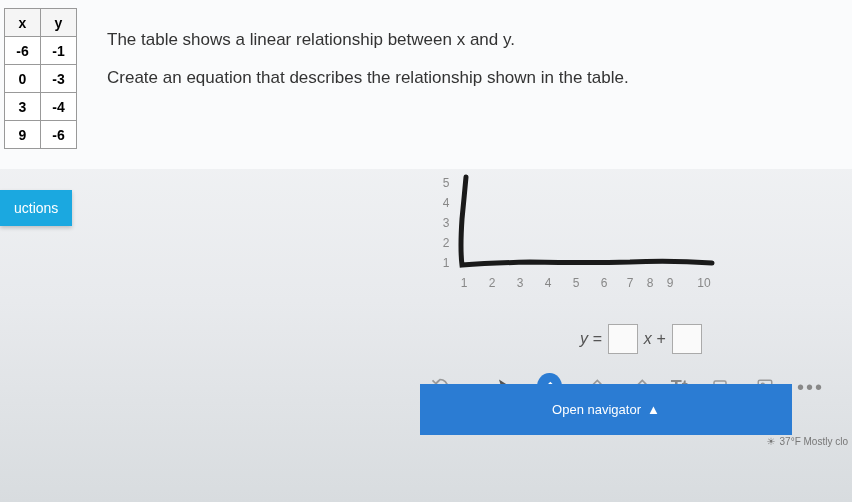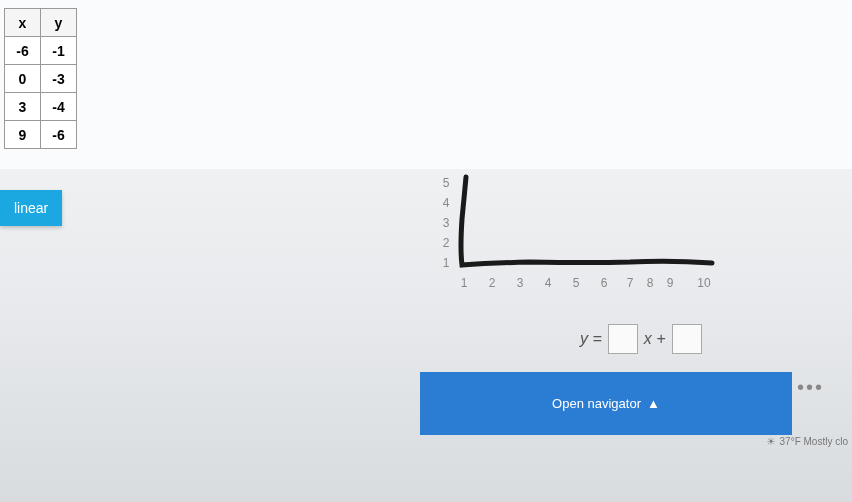--- a/index.html
+++ b/index.html
@@ -121,21 +121,21 @@
       border-radius: 50%;
       color: white;
     }
     .footer-bar {
       position: absolute;
       bottom: 14px;
       left: 0;
       right: 0;
       background: #2b7cd3;
       color: white;
-      padding: 24px 12px;
+      padding: 18px 12px;
       display: flex;
       justify-content: center;
       align-items: center;
       font-size: 13px;
       gap: 6px;
       margin-left: 420px;
       margin-right: 60px;
     }
     .weather {
       position: absolute;
@@ -183,24 +183,26 @@
         <td>-4</td>
       </tr>
       <tr>
         <td>9</td>
         <td>-6</td>
       </tr>
     </tbody>
   </table>
 
   <div class="instructions">
+    <p>The table shows a linear relationship between x and y.</p>
+    <p>Create an equation that describes the relationship shown in the table.</p>
   </div>
 </div>
 
-<button class="uctions-btn">linear</button>
+<button class="uctions-btn">uctions</button>
 
 <div class="workspace">
 
   <div class="chart-area">
     <svg class="chart-svg" viewBox="0 0 300 130">
 
       <text x="16" y="18" font-size="12" fill="#888" text-anchor="middle">5</text>
       <text x="16" y="38" font-size="12" fill="#888" text-anchor="middle">4</text>
       <text x="16" y="58" font-size="12" fill="#888" text-anchor="middle">3</text>
       <text x="16" y="78" font-size="12" fill="#888" text-anchor="middle">2</text>

